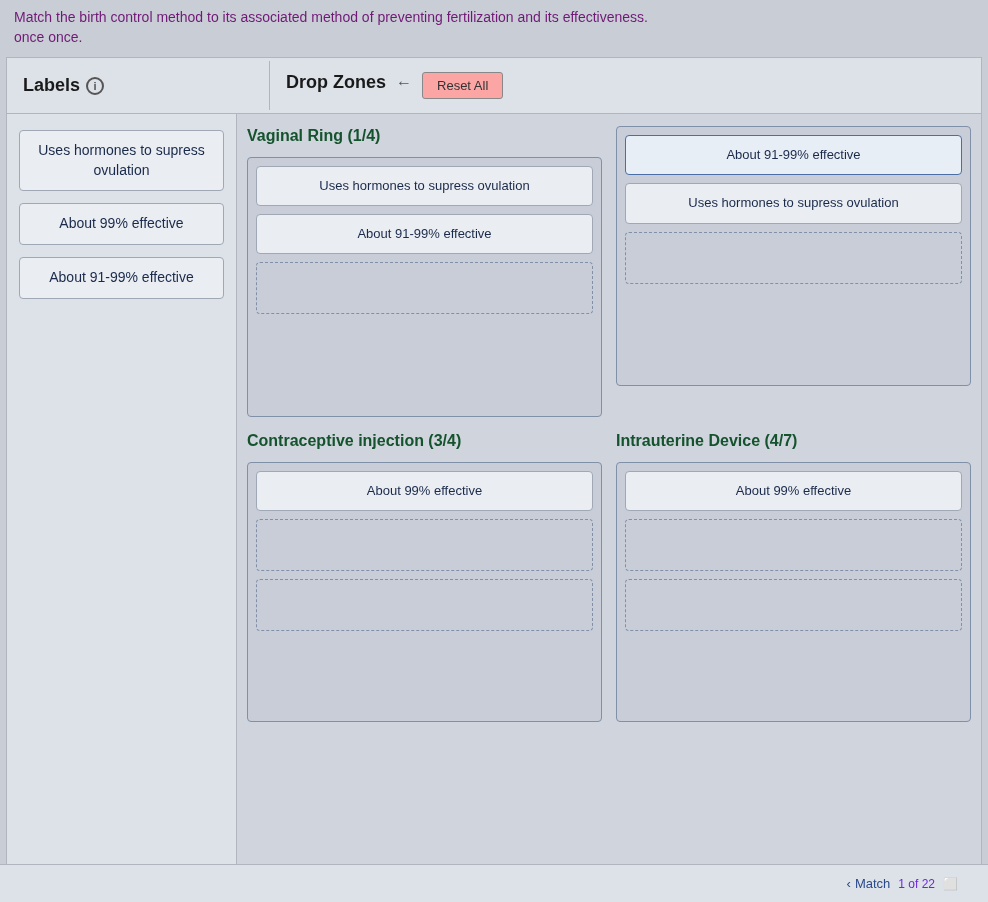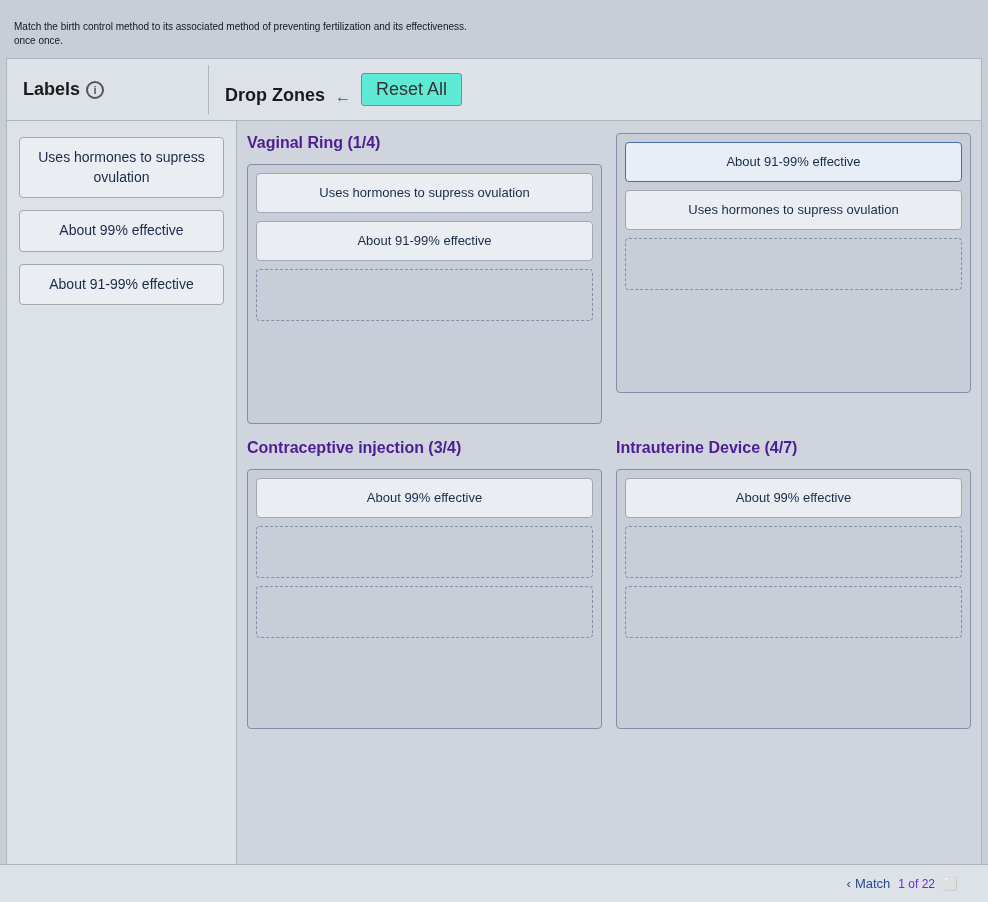--- a/index.html
+++ b/index.html
@@ -7,43 +7,42 @@
       font-family: Arial, sans-serif;
       background: #c8cdd6;
       width: 988px;
       min-height: 902px;
       overflow: hidden;
     }
 
     .top-instruction {
       background: #c8cdd6;
       padding: 8px 14px 4px 14px;
-      font-size: 10px;
-      color: #0f172a;
+      font-size: 14px;
+      color: #701a75;
       line-height: 1.4;
-      margin-top: 12px;
     }
 
     .main-container {
       background: #dde1e8;
       margin: 6px 6px 0 6px;
       border: 1px solid #b0b5be;
       min-height: 840px;
     }
 
     
     .header-row {
       display: flex;
       align-items: center;
       border-bottom: 1px solid #b0b5be;
       background: #dde1e8;
     }
 
     .header-labels {
-      width: 202px;
+      width: 263px;
       padding: 14px 16px;
       font-size: 18px;
       font-weight: bold;
       color: #1a1a1a;
       display: flex;
       align-items: center;
       gap: 6px;
       border-right: 1px solid #b0b5be;
     }
 
@@ -61,35 +60,35 @@
       cursor: pointer;
     }
 
     .header-dropzones {
       flex: 1;
       padding: 14px 16px;
       font-size: 18px;
       font-weight: bold;
       color: #1a1a1a;
       display: flex;
-      align-items: flex-end;
+      align-items: flex-start;
       gap: 10px;
     }
 
     .arrow-icon {
       font-size: 16px;
       color: #555;
       cursor: pointer;
     }
 
     .reset-btn {
       border: 1px solid #888;
-      background: #5eead4;
+      background: #fca5a5;
       padding: 5px 14px;
-      font-size: 18px;
+      font-size: 13px;
       color: #333;
       cursor: pointer;
       border-radius: 3px;
     }
 
     
     .content-row {
       display: flex;
       min-height: 760px;
     }
@@ -130,21 +129,21 @@
       gap: 14px;
     }
 
     .dropzone-section {
       background: #d0d4dc;
     }
 
     .dropzone-title {
       font-size: 16px;
       font-weight: bold;
-      color: #4c1d95;
+      color: #14532d;
       margin-bottom: 10px;
       line-height: 1.3;
     }
 
     .dropzone-box {
       border: 1px solid #8090a8;
       border-radius: 4px;
       background: #c8cdd8;
       min-height: 260px;
       padding: 8px;

